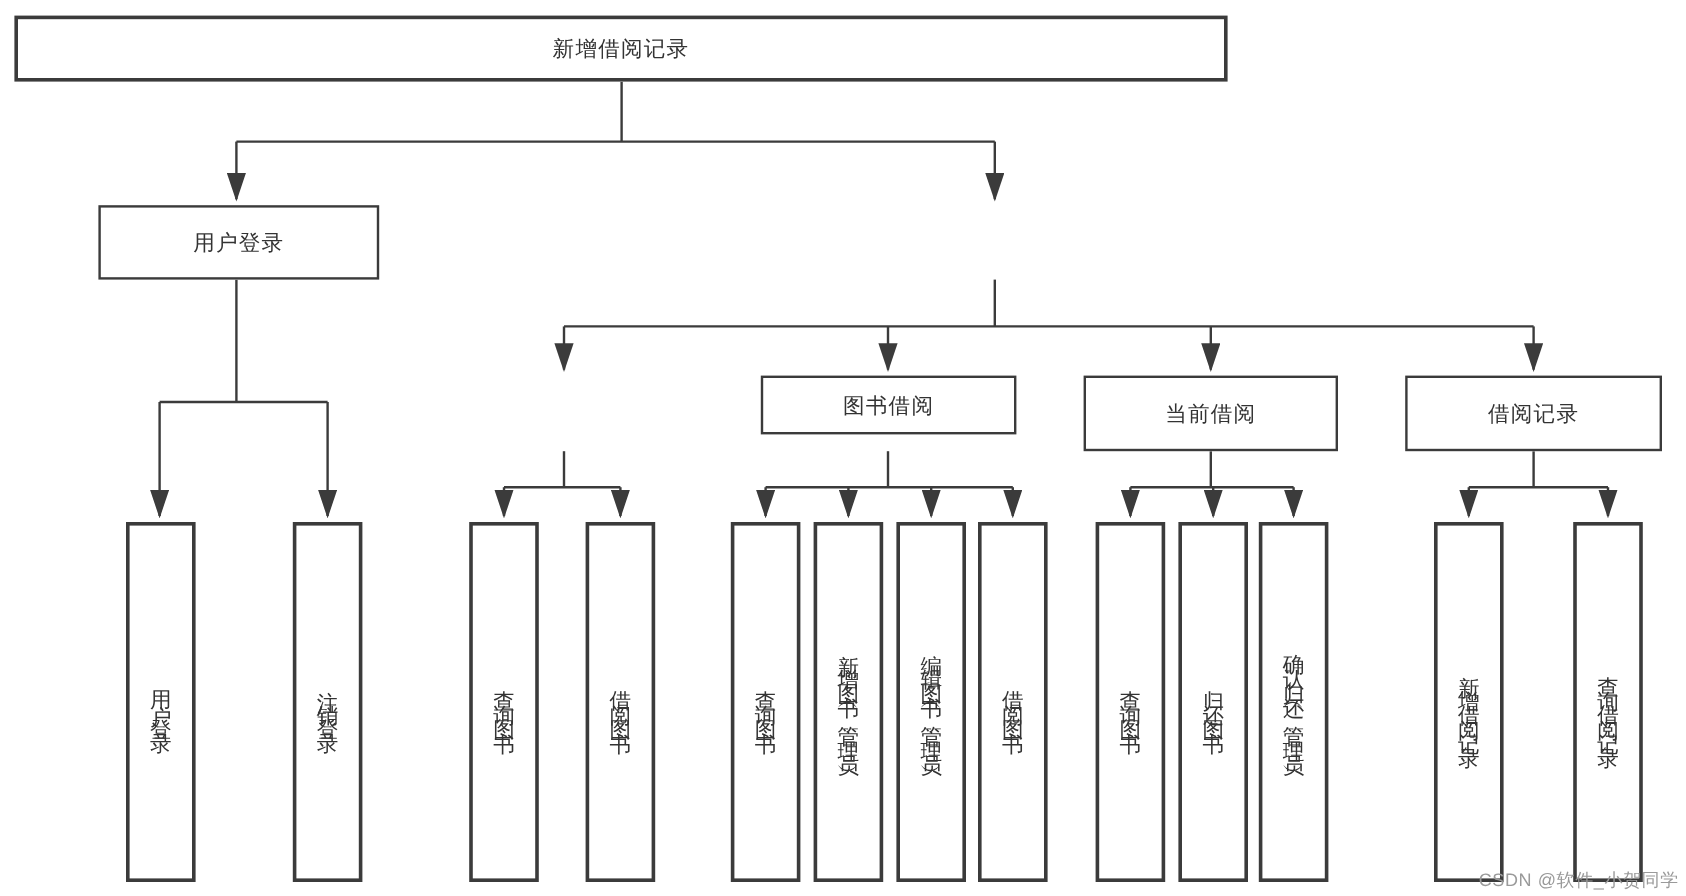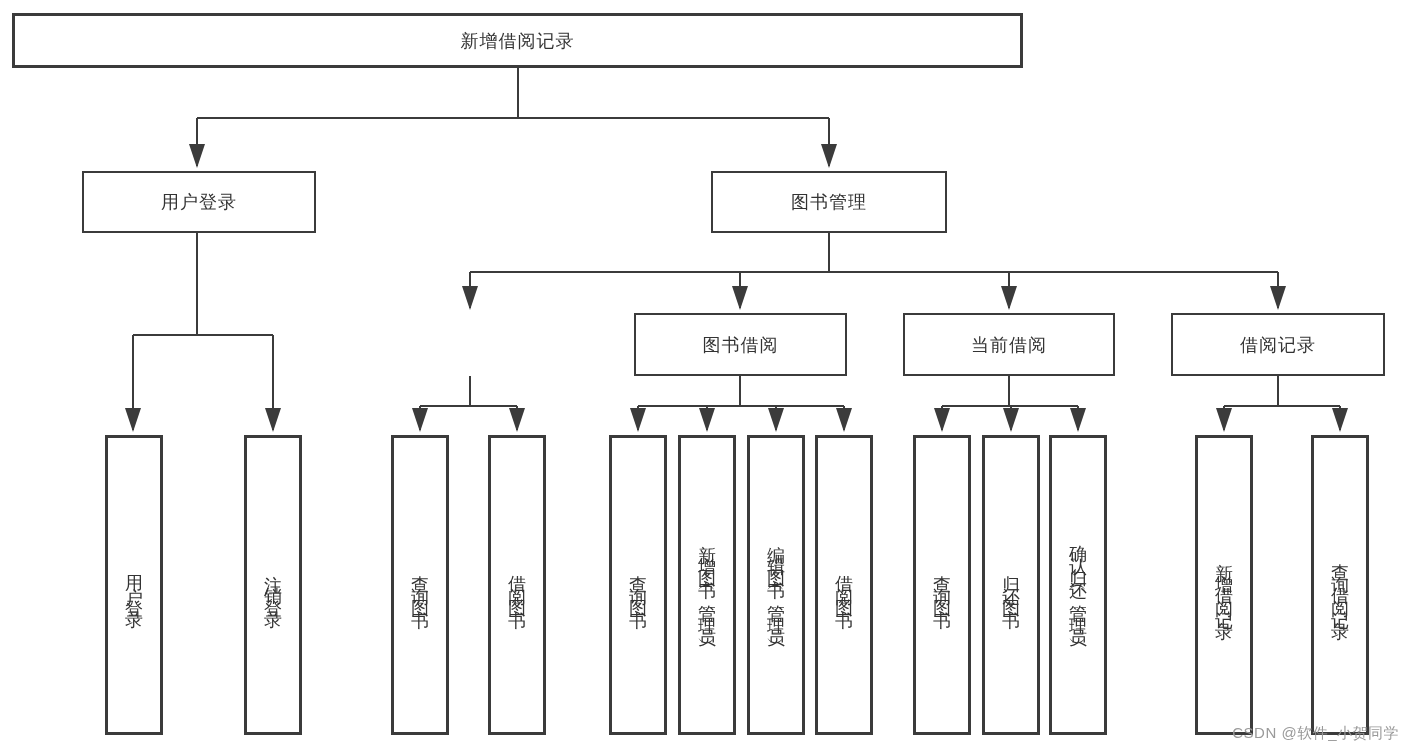--- a/index.html
+++ b/index.html
@@ -119,25 +119,22 @@
     </g>
   </svg>
 
   <div class="node top" style="left:12px;top:13px;width:1011px;height:55px">
     <span>新增借阅记录</span>
   </div>
 
   <div class="node" style="left:82px;top:171px;width:234px;height:62px">
     <span>用户登录</span>
   </div>
-  <div class="node" style="left:711px;top:171px;width:236px;height:62px">
-    <span>图书管理</span>
-  </div>
 
-  <div class="node" style="left:634px;top:313px;width:213px;height:63px">
+  <div class="node" style="left:634px;top:313px;width:213px;height:49px">
     <span>图书借阅</span>
   </div>
   <div class="node" style="left:1171px;top:313px;width:214px;height:63px">
     <span>借阅记录</span>
   </div>
   <div class="node" style="left:903px;top:313px;width:212px;height:63px">
     <span>当前借阅</span>
   </div>
 
   <div class="leaf" style="left:105px">

